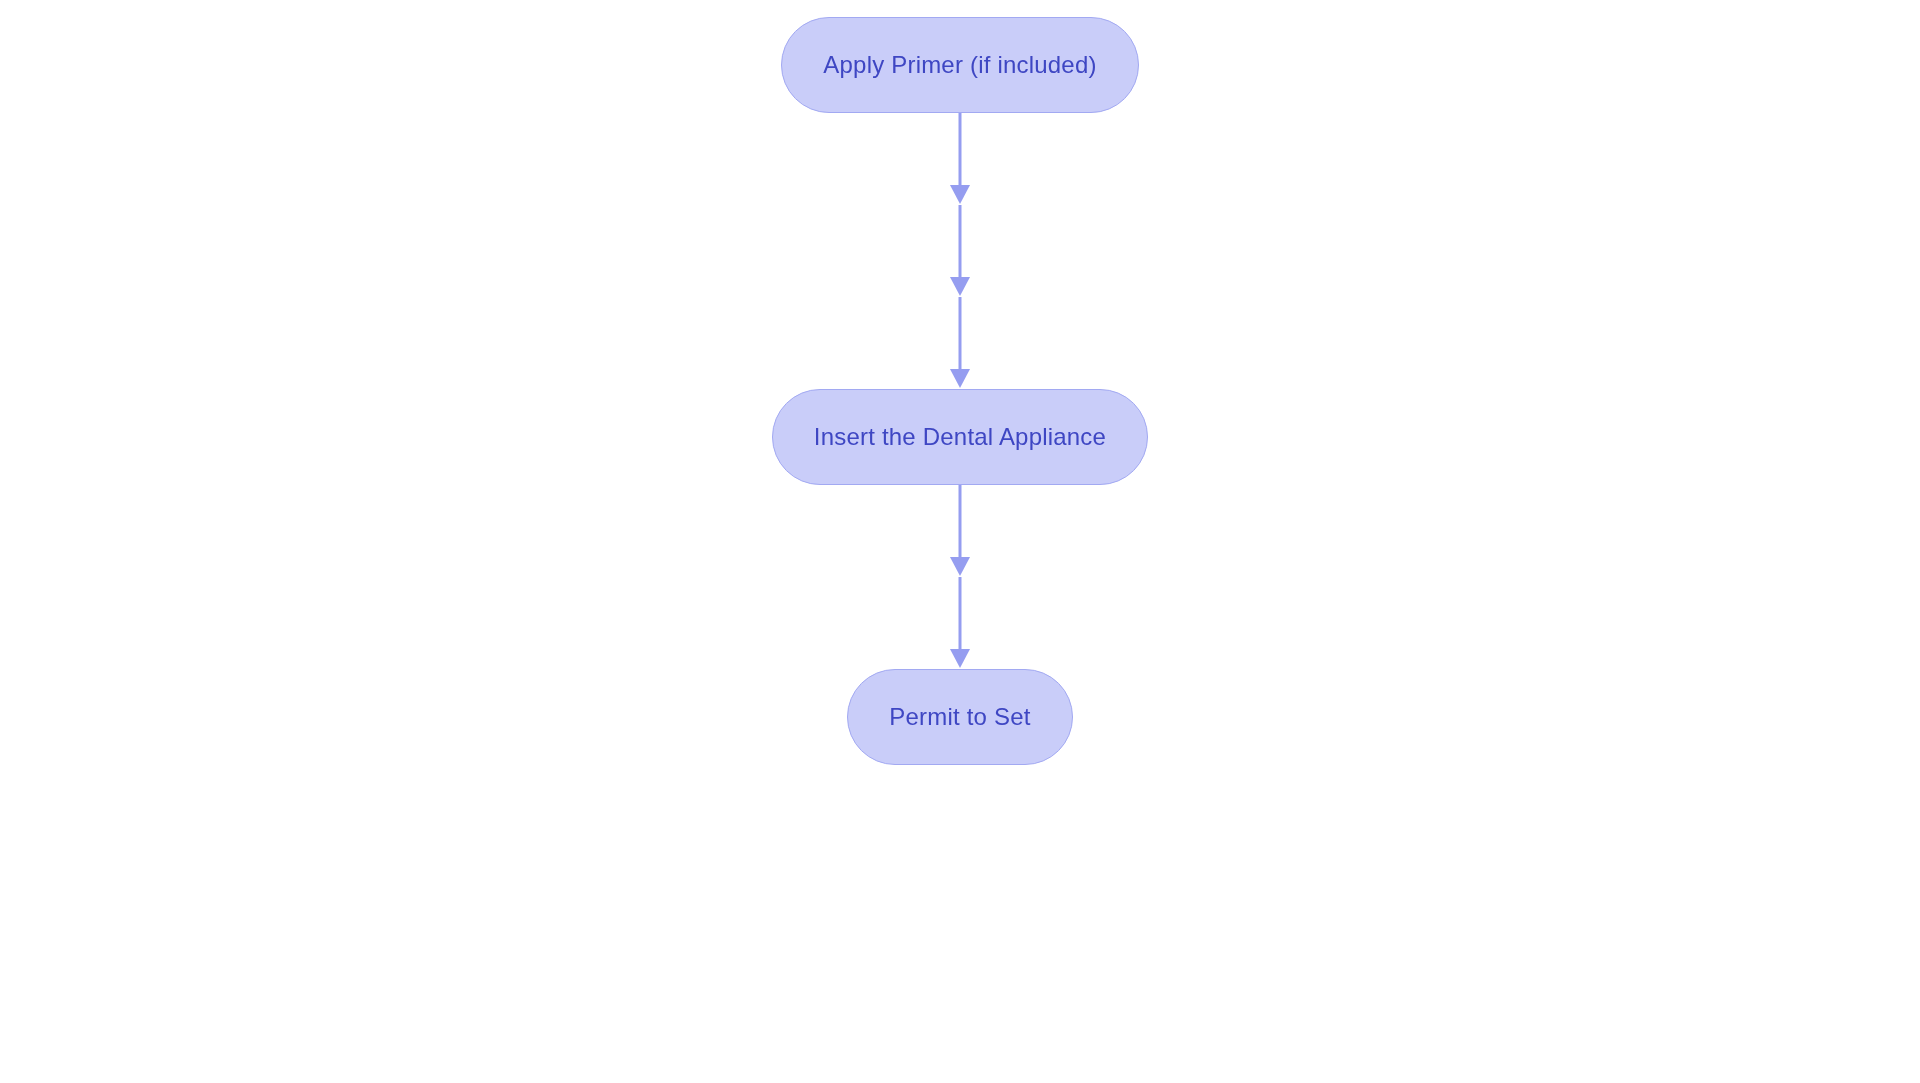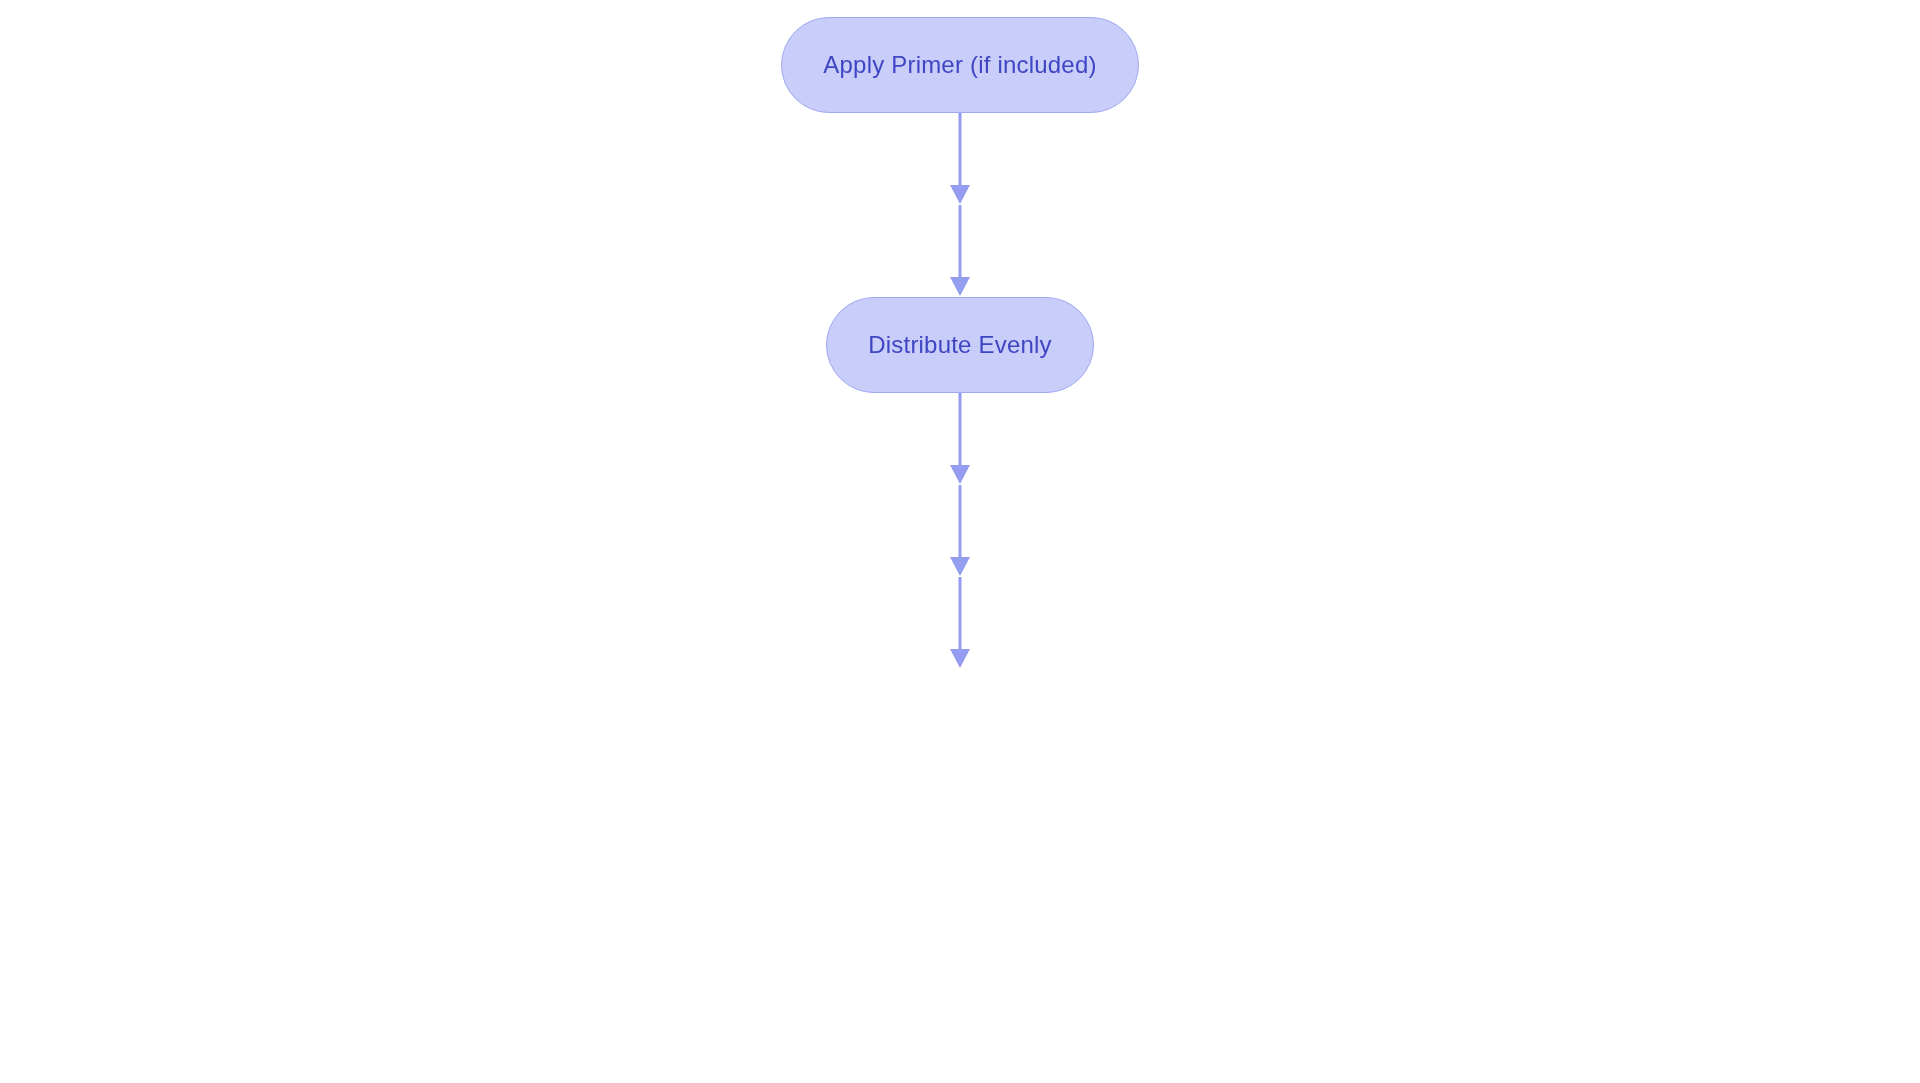--- a/index.html
+++ b/index.html
@@ -65,36 +65,39 @@
       <line x1="13" y1="0" x2="13" y2="74" stroke-width="3" stroke="#959df0"></line>
       <polygon points="3,72 23,72 13,91" fill="#959df0"></polygon>
     </svg>
 
 
     <svg class="connector" viewBox="0 0 26 92">
       <line x1="13" y1="0" x2="13" y2="74" stroke-width="3" stroke="#959df0"></line>
       <polygon points="3,72 23,72 13,91" fill="#959df0"></polygon>
     </svg>
 
+
+    <svg class="connector" viewBox="0 0 26 92">
+      <line x1="13" y1="0" x2="13" y2="74" stroke-width="3" stroke="#959df0"></line>
+      <polygon points="3,72 23,72 13,91" fill="#959df0"></polygon>
+    </svg>
+
     <div class="flow-node">
-      <span class="node-label">Distribute Evenly</span>
+      <span class="node-label">Insert the Dental Appliance</span>
     </div>
 
     <svg class="connector" viewBox="0 0 26 92">
       <line x1="13" y1="0" x2="13" y2="74" stroke-width="3" stroke="#959df0"></line>
       <polygon points="3,72 23,72 13,91" fill="#959df0"></polygon>
     </svg>
 
 
     <svg class="connector" viewBox="0 0 26 92">
       <line x1="13" y1="0" x2="13" y2="74" stroke-width="3" stroke="#959df0"></line>
       <polygon points="3,72 23,72 13,91" fill="#959df0"></polygon>
     </svg>
 
-
-    <svg class="connector" viewBox="0 0 26 92">
-      <line x1="13" y1="0" x2="13" y2="74" stroke-width="3" stroke="#959df0"></line>
-      <polygon points="3,72 23,72 13,91" fill="#959df0"></polygon>
-    </svg>
-
+    <div class="flow-node">
+      <span class="node-label">Permit to Set</span>
+    </div>
 
   </div>
 </div>
 
 </body></html>

